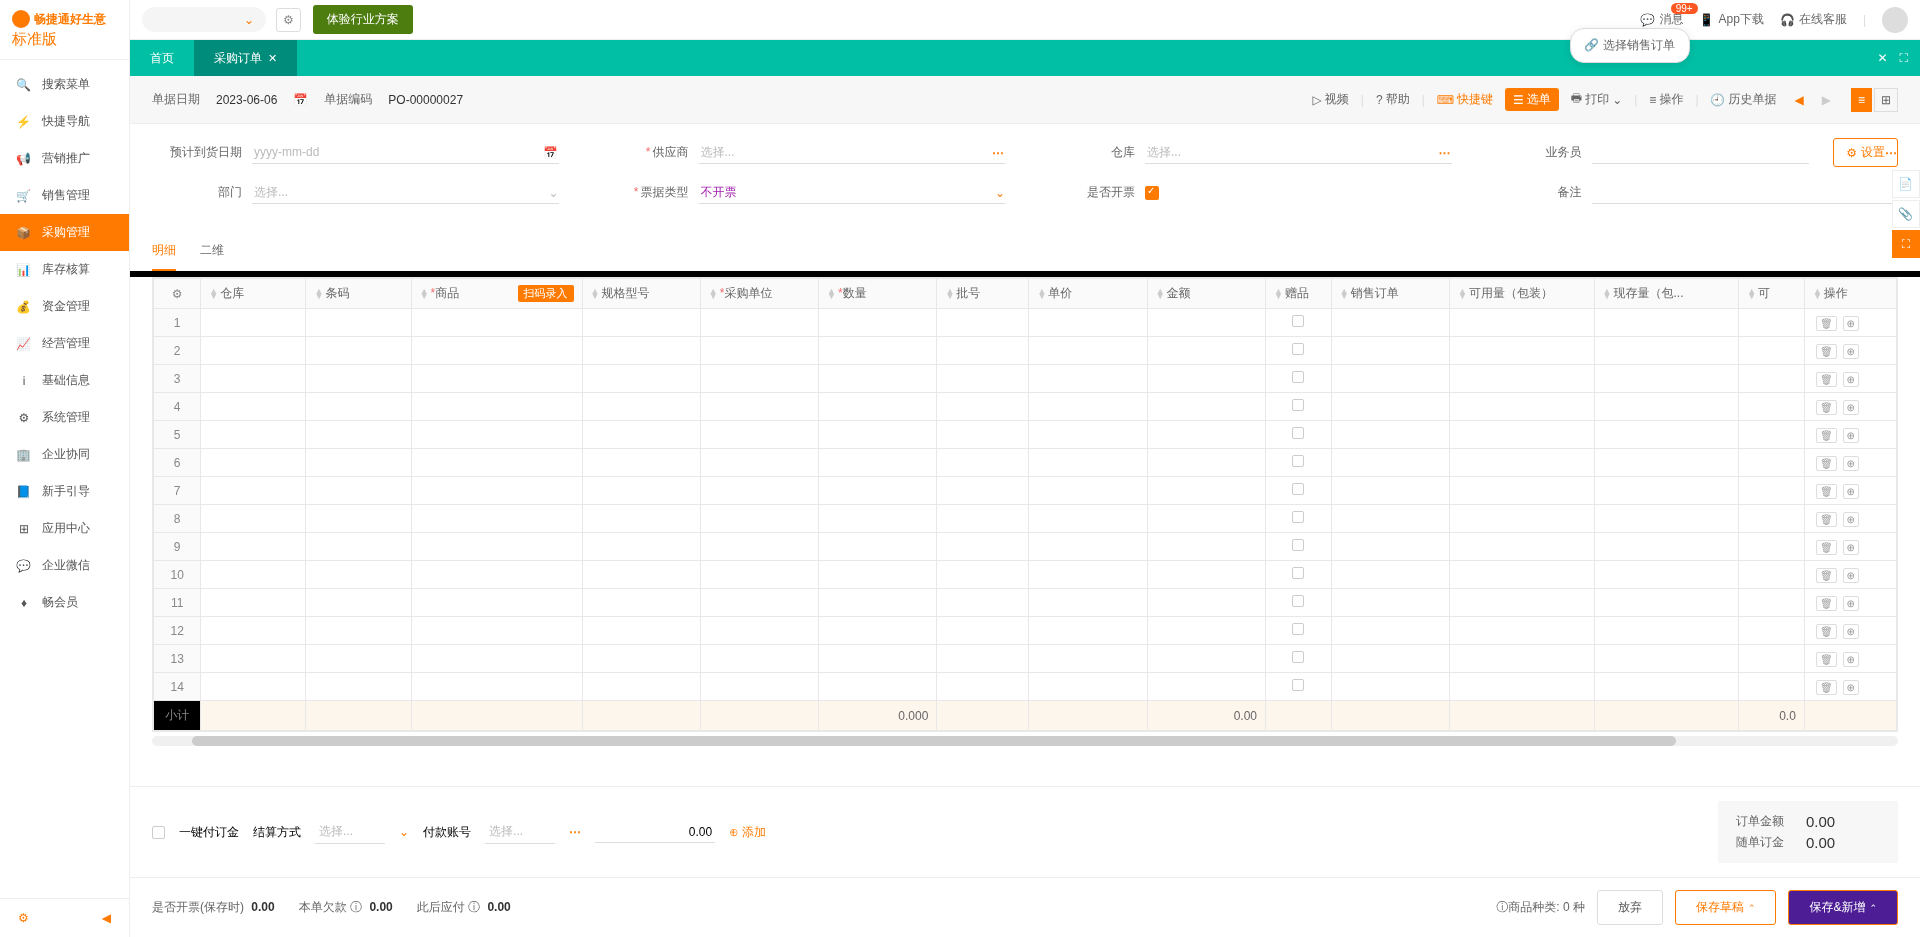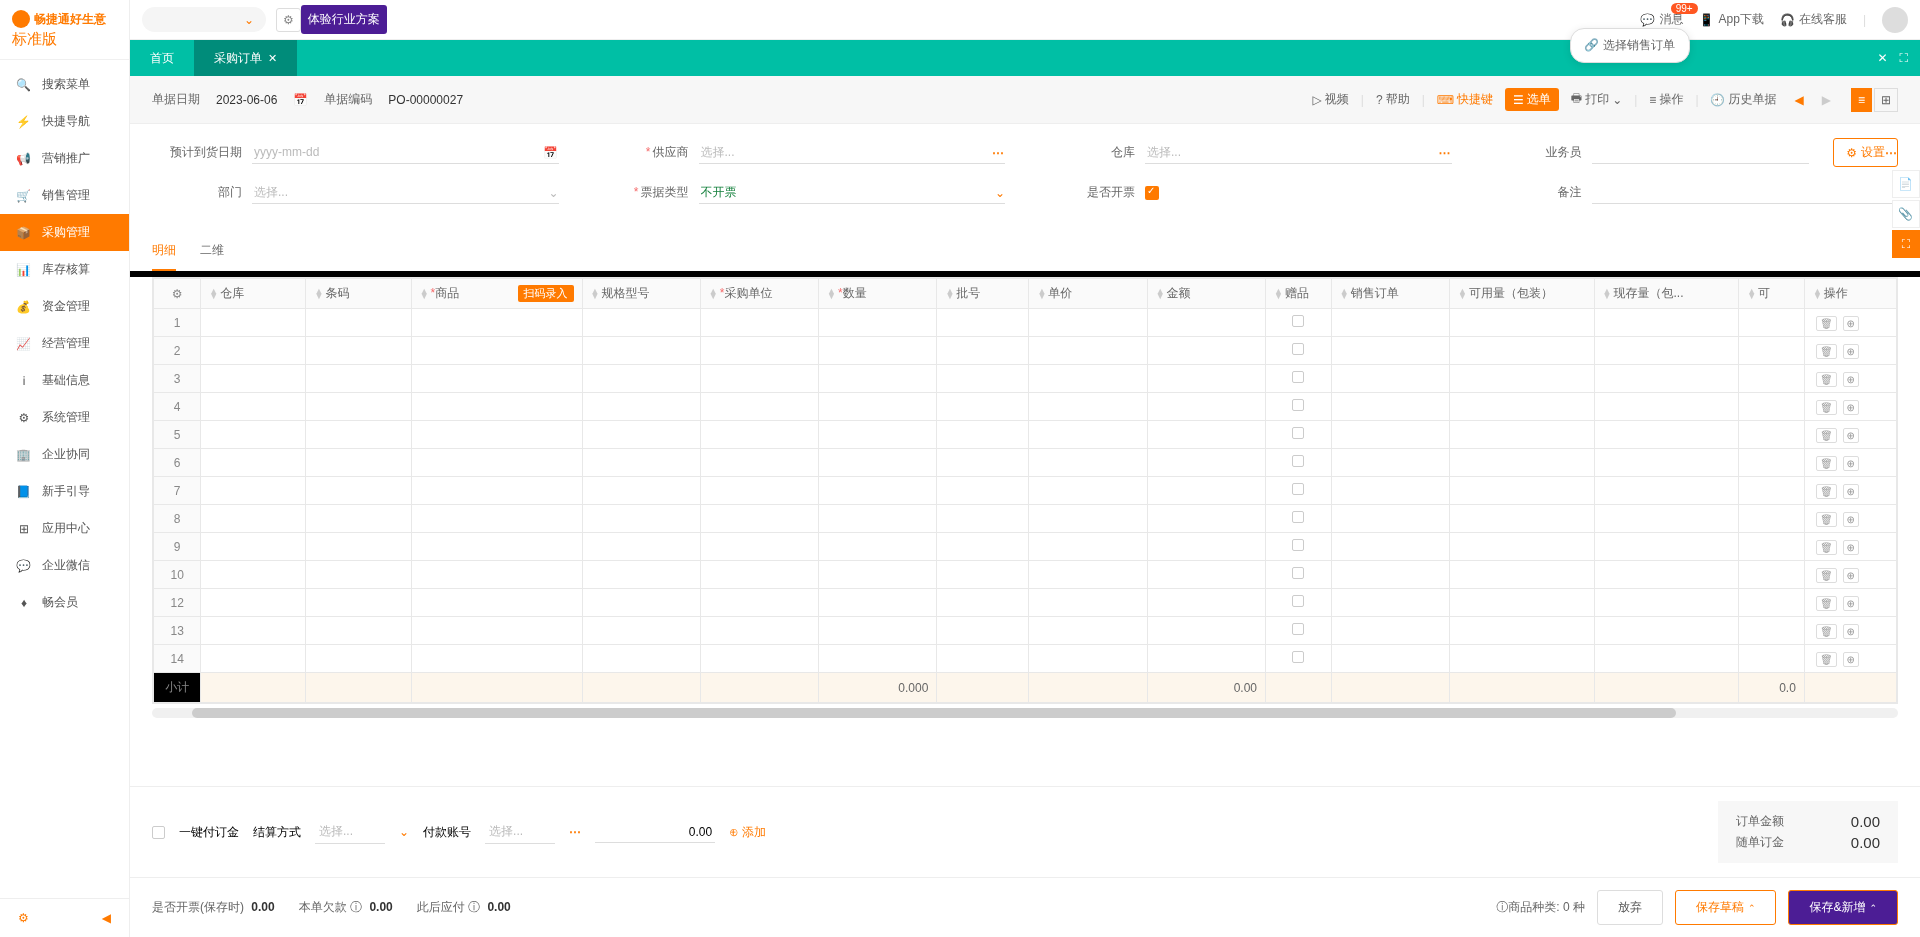--- a/index.html
+++ b/index.html
@@ -13,21 +13,21 @@
 .nav{flex:1;padding-top:6px}
 .nav-item{display:flex;align-items:center;gap:10px;padding:10px 16px;color:#555;cursor:pointer}
 .nav-item.active{background:#ff7a00;color:#fff}
 .nav-icon{width:16px;height:16px;display:inline-flex;align-items:center;justify-content:center}
 .sidebar-footer{display:flex;justify-content:space-between;padding:12px 18px;border-top:1px solid #eee}
 .sidebar-footer span{color:#ff7a00;cursor:pointer}
 .main{flex:1;display:flex;flex-direction:column;background:#fff;position:relative}
 .topbar{height:40px;display:flex;align-items:center;padding:0 12px;background:#fff;border-bottom:1px solid #eee}
 .company-sel{display:flex;align-items:center;gap:6px;color:#999;background:#f5f5f5;border-radius:14px;padding:4px 12px}
 .gear-btn{margin-left:10px;color:#888;cursor:pointer;border:1px solid #ddd;border-radius:3px;padding:4px 6px}
-.trial-btn{background:#4c1d95;color:#fff;border:none;padding:6px 7px;border-radius:3px;cursor:pointer}
+.trial-btn{margin-left:12px;background:#4d7c0f;color:#fff;border:none;padding:6px 14px;border-radius:3px;cursor:pointer}
 .top-right{margin-left:auto;display:flex;align-items:center;gap:16px;color:#666}
 .tr-item{display:flex;align-items:center;gap:4px;cursor:pointer;position:relative}
 .badge{position:absolute;top:-8px;right:-14px;background:#ff5722;color:#fff;border-radius:8px;padding:0 5px;font-size:10px}
 .avatar{width:26px;height:26px;border-radius:50%;background:#ddd}
 .tabs-bar{height:36px;background:#00bfa5;display:flex;align-items:center}
 .tab{padding:0 20px;height:100%;display:flex;align-items:center;color:#fff;cursor:pointer;gap:6px}
 .tab.active{background:#008c7a}
 .tab-close{font-size:11px}
 .tabs-right{margin-left:auto;display:flex;align-items:center;gap:4px;padding-right:8px}
 .tabs-right span{color:#fff;cursor:pointer;padding:4px}
@@ -41,21 +41,21 @@
 .dh-link.boxed{background:#ff7a00;color:#fff;border-radius:3px;padding:3px 8px}
 .sep{color:#ddd}
 .view-btns{display:flex;gap:2px;margin-left:8px}
 .vb{border:1px solid #ddd;padding:4px 6px;cursor:pointer;color:#666}
 .vb.active{background:#ff7a00;color:#fff;border-color:#ff7a00}
 .form-area{padding:14px 22px;background:#fff}
 .form-row{display:flex;gap:40px;margin-bottom:14px}
 .form-field{display:flex;align-items:center;gap:10px;flex:1;position:relative}
 .ff-label{width:90px;text-align:right;color:#666}
 .req{color:#f56c6c;margin-right:2px}
-.ff-input{flex:1;border:none;border-bottom:1px solid #ddd;padding:4px 2px;color:#15803d;outline:none;background:transparent}
+.ff-input{flex:1;border:none;border-bottom:1px solid #ddd;padding:4px 2px;color:#a21caf;outline:none;background:transparent}
 .ff-input::placeholder{color:#bbb}
 .ff-icon{color:#ff7a00;position:absolute;right:0}
 .ff-dots{color:#ff7a00;font-weight:bold;letter-spacing:1px}
 .chk{width:14px;height:14px;background:#ff7a00;border-radius:2px;display:inline-block;position:relative}
 .chk::after{content:"✓";color:#fff;font-size:10px;position:absolute;top:-1px;left:2px}
 .set-btn{border:1px solid #ff7a00;color:#ff7a00;background:#fff;padding:5px 12px;border-radius:3px;cursor:pointer;display:flex;align-items:center;gap:4px}
 .dropdown-pop{position:absolute;right:230px;top:28px;background:#fff;border:1px solid #ddd;box-shadow:0 2px 8px rgba(0,0,0,.1);border-radius:14px;padding:8px 14px;white-space:nowrap;z-index:10}
 .sub-tabs{display:flex;gap:24px;padding:0 22px;border-bottom:6px solid #000000}
 .sub-tab{padding:10px 0;color:#666;cursor:pointer;border-bottom:2px solid transparent}
 .sub-tab.active{color:#ff7a00;border-bottom-color:#ff7a00}
@@ -73,21 +73,21 @@
 .op-ic{color:#999;cursor:pointer;margin:0 3px;border:1px solid #ddd;border-radius:2px;padding:1px 3px;font-size:10px}
 .gift-cb{width:12px;height:12px;border:1px solid #ccc;display:inline-block;border-radius:2px}
 .hscroll{height:10px;background:#f0f0f0;margin-top:4px;border-radius:5px;position:relative}
 .hscroll-thumb{position:absolute;left:40px;width:85%;height:100%;background:#ccc;border-radius:5px}
 .pay-row{padding:14px 22px;display:flex;align-items:center;gap:14px;border-top:1px solid #eee}
 .pay-cb{width:13px;height:13px;border:1px solid #ccc;border-radius:2px}
 .pay-sel{border:none;border-bottom:1px solid #ddd;padding:3px 20px 3px 4px;color:#bbb;min-width:70px}
 .pay-dots{color:#ff7a00;font-weight:bold}
 .add-link{color:#ff7a00;cursor:pointer}
 .pay-right{margin-left:auto;background:#f7f7f7;padding:10px 18px;min-width:180px}
-.pr-row{display:flex;justify-content:space-between;gap:22px;color:#666;padding:2px 0}
+.pr-row{display:flex;gap:22px;color:#666;padding:2px 0}
 .pr-val{font-size:15px;color:#333}
 .footer{padding:12px 22px;display:flex;align-items:center;gap:24px;border-top:1px solid #eee;background:#fff}
 .ft-item{color:#666}
 .ft-item b{color:#333;margin-left:4px}
 .ft-right{margin-left:auto;display:flex;align-items:center;gap:12px}
 .btn{padding:8px 20px;border-radius:3px;cursor:pointer;border:1px solid #ddd;background:#fff;color:#555}
 .btn-orange-o{border-color:#ff7a00;color:#ff7a00}
 .btn-orange{background:#4c1d95;border-color:#ff7a00;color:#fff}
 .caret{font-size:9px;margin-left:4px}
 .side-tools{position:absolute;right:0;top:170px;display:flex;flex-direction:column;gap:2px}
@@ -495,20 +495,38 @@
                 <td></td>
                 <td></td>
                 <td style="text-align:center"><span class="gift-cb"></span></td>
                 <td></td>
                 <td></td>
                 <td></td>
                 <td></td>
                 <td class="op-cell"><span class="op-ic">🗑</span><span class="op-ic">⊕</span></td>
               </tr>
               <tr>
+                <td class="rownum">11</td>
+                <td></td>
+                <td></td>
+                <td></td>
+                <td></td>
+                <td></td>
+                <td></td>
+                <td></td>
+                <td></td>
+                <td></td>
+                <td style="text-align:center"><span class="gift-cb"></span></td>
+                <td></td>
+                <td></td>
+                <td></td>
+                <td></td>
+                <td class="op-cell"><span class="op-ic">🗑</span><span class="op-ic">⊕</span></td>
+              </tr>
+              <tr>
                 <td class="rownum">12</td>
                 <td></td>
                 <td></td>
                 <td></td>
                 <td></td>
                 <td></td>
                 <td></td>
                 <td></td>
                 <td></td>
                 <td></td>

